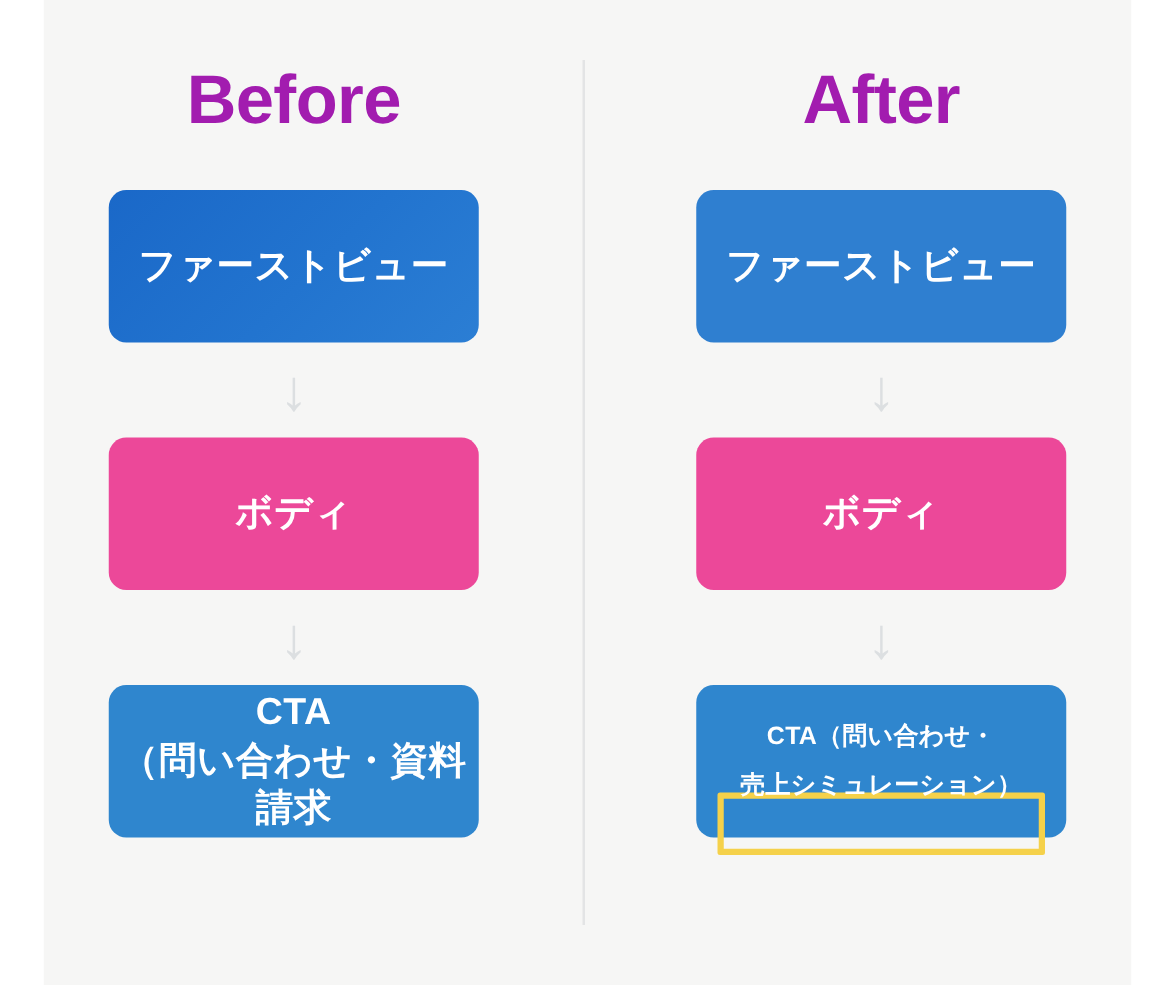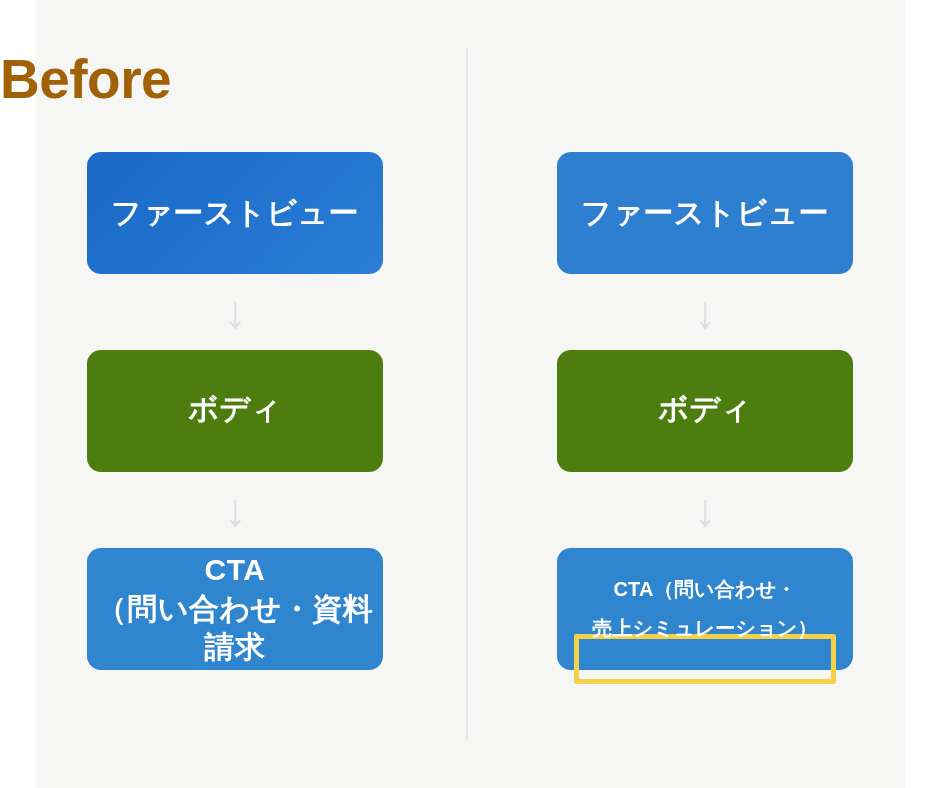--- a/index.html
+++ b/index.html
@@ -56,24 +56,24 @@
     width: 470px;
     height: 788px;
     box-sizing: border-box;
   }
 
   .col-head {
     position: absolute;
     top: 52px;
     left: 0;
     width: 100%;
-    text-align: left;
+    text-align: center;
     font-size: 55px;
     font-weight: bold;
-    color: #a16207;
+    color: #a21caf;
     letter-spacing: -0.5px;
     line-height: 1;
   }
 
   .flow {
     position: absolute;
     top: 152px;
     left: 0;
     width: 100%;
   }
@@ -98,22 +98,21 @@
   }
 
   
   .box.firstview-before {
     background: linear-gradient(135deg, #1a68c8 0%, #2274cf 55%, #2b7ed4 100%);
   }
   .box.firstview-after {
     background: #2f7fd0;
   }
   .box.body {
-    background: #4d7c0f;
-    font-family: Liberation Mono, monospace;
+    background: #ec4899;
   }
   .box.cta {
     background: #2f86ce;
   }
 
   .box .txt {
     display: block;
     padding: 0 6px;
     white-space: pre-line;
   }
@@ -198,20 +197,21 @@
 
         <div class="box cta">
           <span class="txt">CTA
 （問い合わせ・資料請求</span>
         </div>
 
       </div>
     </div>
 
     <div class="column">
+      <div class="col-head">After</div>
 
       <div class="flow">
 
         <div class="box firstview-after">
           <span class="txt">ファーストビュー</span>
         </div>
 
         <div class="arrow">↓</div>
 
         <div class="box body">

